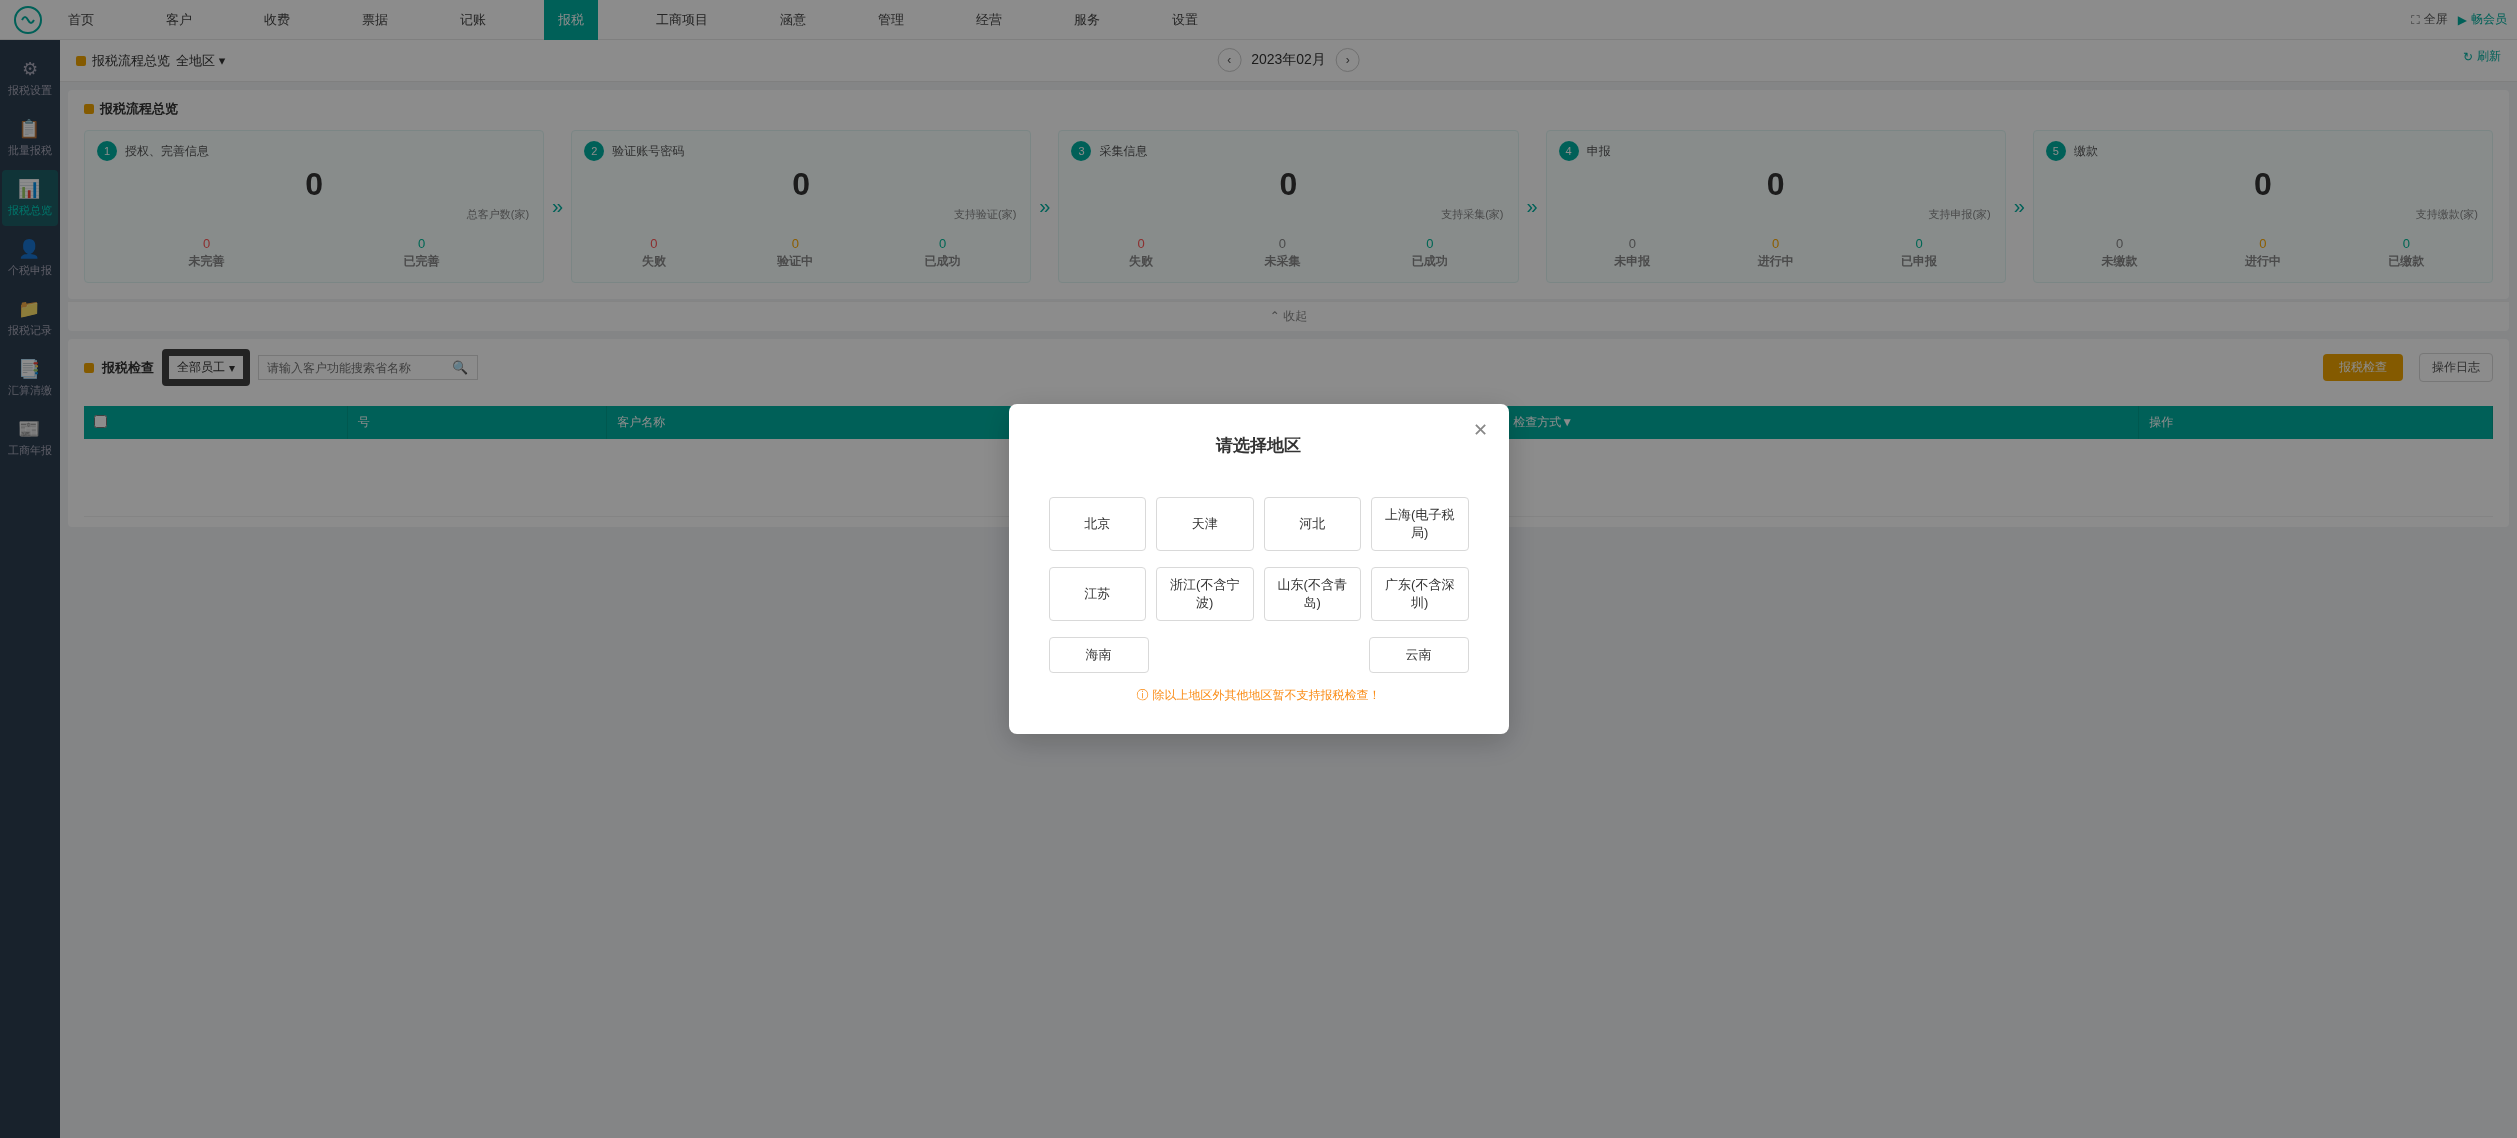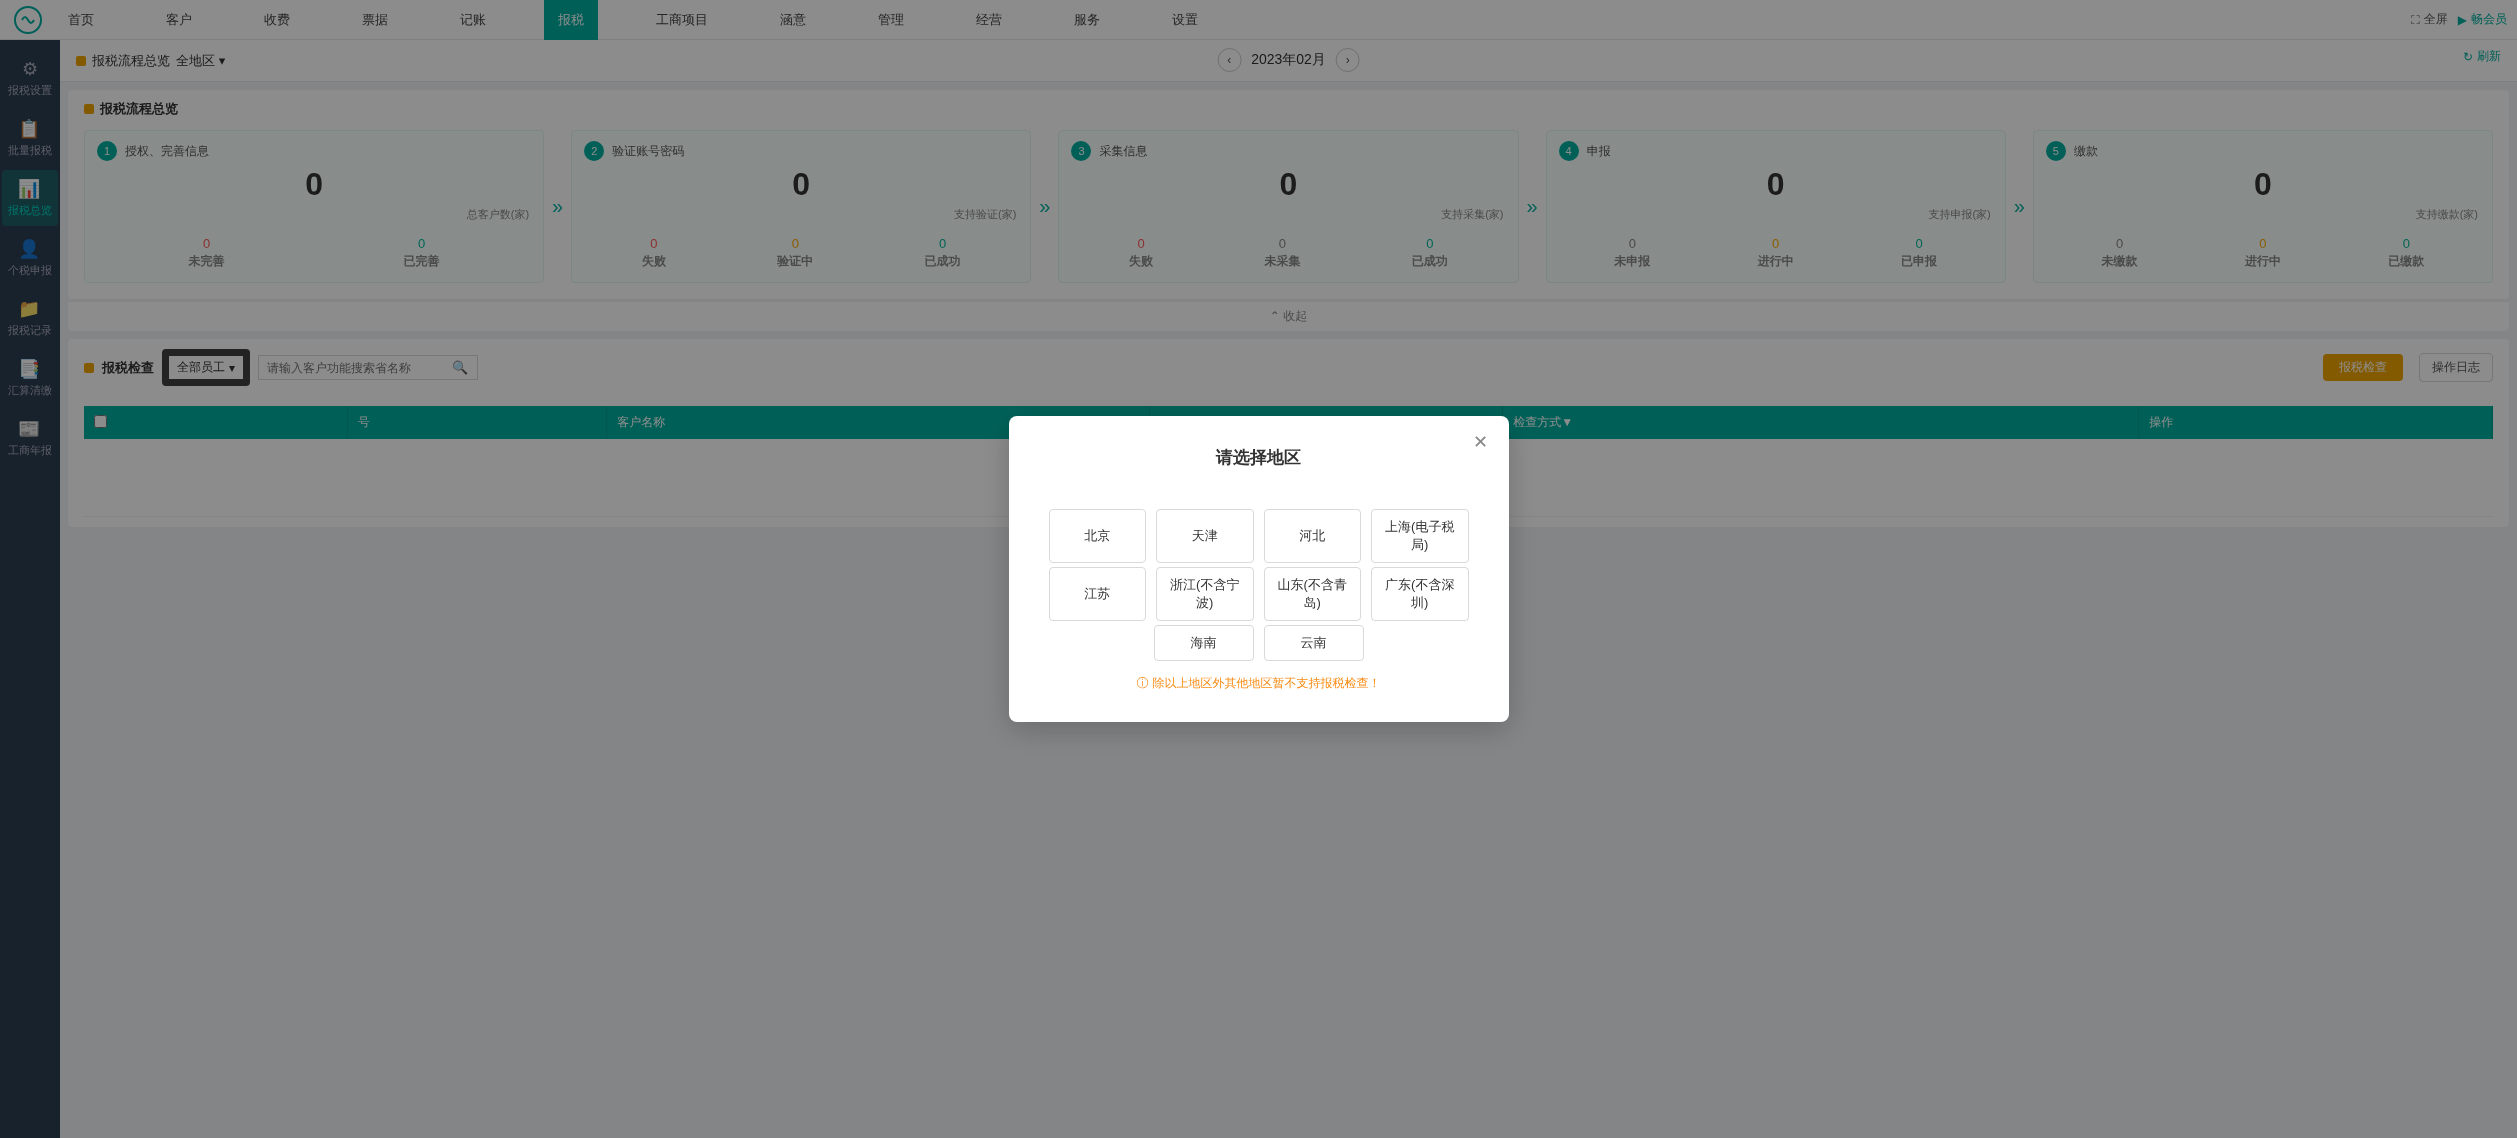--- a/index.html
+++ b/index.html
@@ -164,26 +164,26 @@
       background: #fff; border-radius: 8px; padding: 30px 40px;
       min-width: 460px; max-width: 500px; position: relative;
       box-shadow: 0 8px 30px rgba(0,0,0,0.2);
     }
     .modal-close {
       position: absolute; top: 14px; right: 16px;
       cursor: pointer; font-size: 18px; color: #888;
       width: 24px; height: 24px; display: flex; align-items: center; justify-content: center;
     }
     .modal-title { text-align: center; font-size: 17px; font-weight: bold; margin-bottom: 40px; color: #333; }
-    .region-grid { display: grid; grid-template-columns: repeat(4, 1fr); gap: 10px; margin-bottom: 4px; }
+    .region-grid { display: grid; grid-template-columns: repeat(4, 1fr); gap: 10px; margin-bottom: 16px; }
     .region-btn {
       border: 1px solid #d9d9d9; border-radius: 4px; background: #fff;
       padding: 8px 10px; text-align: center; cursor: pointer; font-size: 13px; color: #333;
     }
-    .region-row-3 { display: flex; justify-content: center; gap: 10px; margin-bottom: 14px; }
+    .region-row-3 { display: flex; justify-content: space-between; gap: 10px; margin-bottom: 14px; }
     .region-row-3 .region-btn { min-width: 100px; }
     .modal-warning {
       text-align: center; font-size: 12px; color: #fa8c16;
       display: flex; align-items: center; justify-content: center; gap: 4px;
     }
   </style>
 </head>
 <body>
 
 <div class="top-nav">

